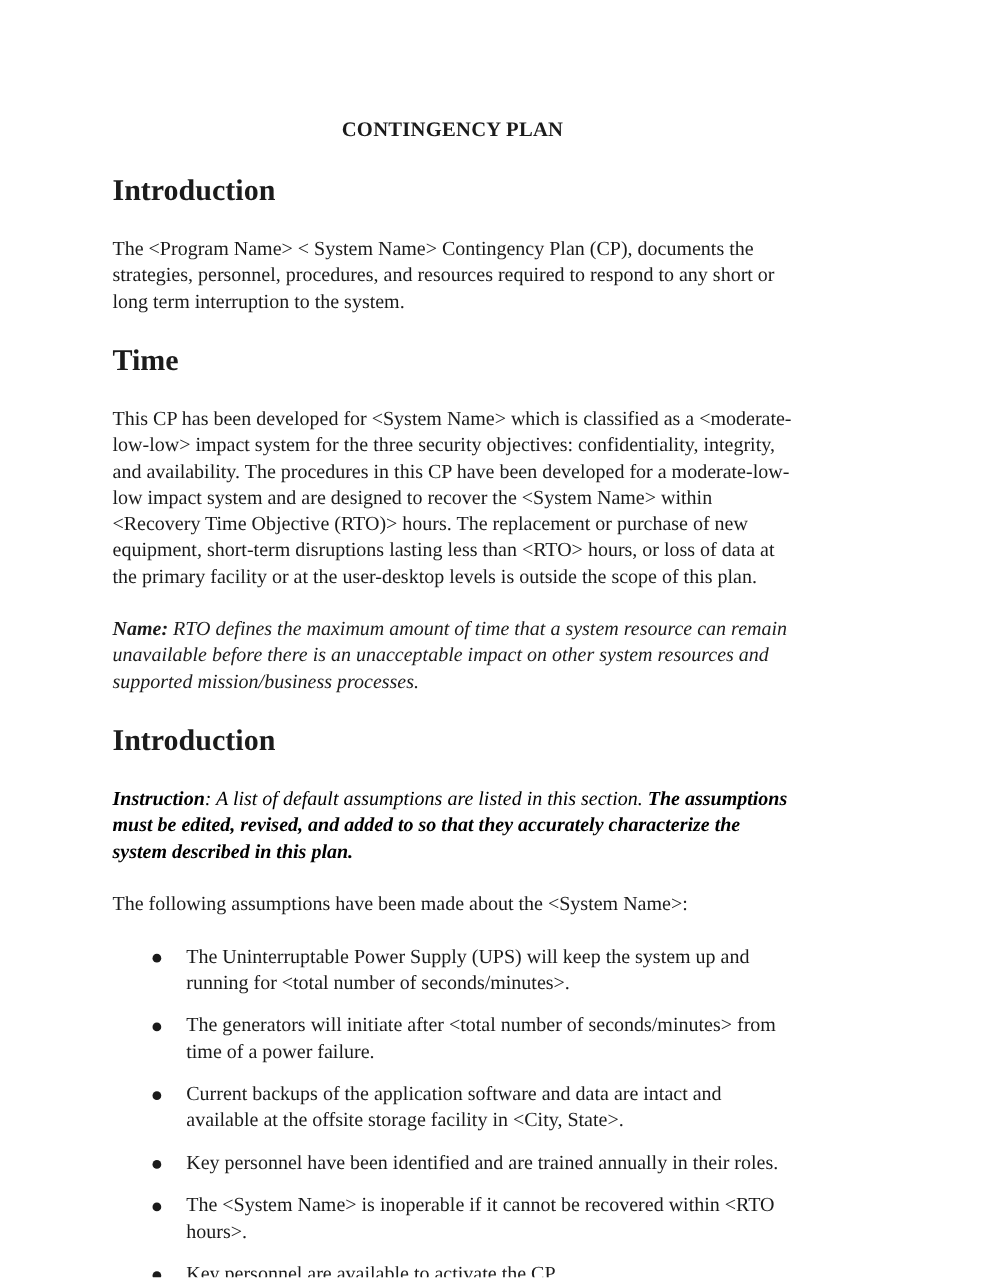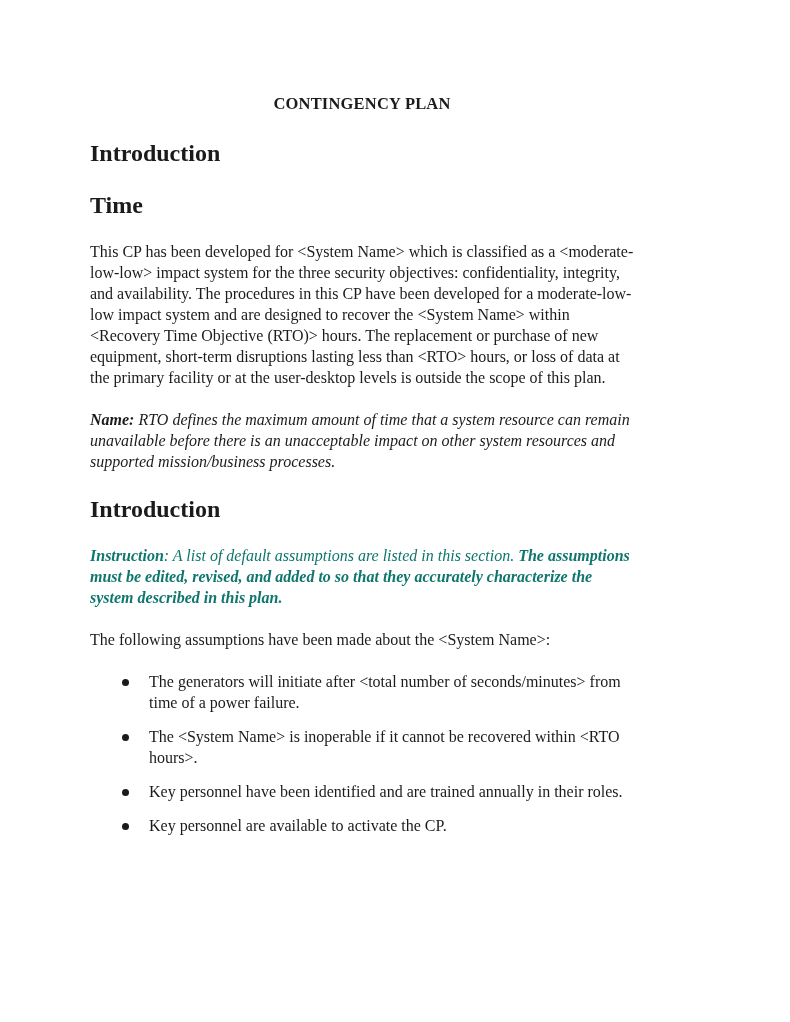--- a/index.html
+++ b/index.html
@@ -36,21 +36,21 @@
   }
   .note-para {
     font-style: italic;
     margin: 0 0 21px 0;
   }
   .note-label {
     font-weight: bold;
     font-style: italic;
   }
   .instruction-para {
-    color: #0f766e;
+    color: #000000;
     font-style: italic;
     margin: 0 0 21px 0;
   }
   .instruction-label {
     font-weight: bold;
   }
   .instruction-strong {
     font-weight: bold;
   }
   ul.assumption-list {
@@ -75,32 +75,35 @@
   }
 </style>
 </head>
 <body>
 
 <div class="page">
 
   <h1 class="doc-title">CONTINGENCY PLAN</h1>
 
   <h2 class="section-heading">Introduction</h2>
+  <p class="para">The &lt;Program Name&gt; &lt; System Name&gt; Contingency Plan (CP), documents the strategies, personnel, procedures, and resources required to respond to any short or long term interruption to the system.</p>
 
   <h2 class="section-heading">Time</h2>
   <p class="para">This CP has been developed for &lt;System Name&gt; which is classified as a &lt;moderate-low-low&gt; impact system for the three security objectives: confidentiality, integrity, and availability. The procedures in this CP have been developed for a moderate-low-low impact system and are designed to recover the &lt;System Name&gt; within &lt;Recovery Time Objective (RTO)&gt; hours. The replacement or purchase of new equipment, short-term disruptions lasting less than &lt;RTO&gt; hours, or loss of data at the primary facility or at the user-desktop levels is outside the scope of this plan.</p>
 
   <p class="note-para"><span class="note-label">Name:</span><span> RTO defines the maximum amount of time that a system resource can remain unavailable before there is an unacceptable impact on other system resources and supported mission/business processes.</span></p>
 
   <h2 class="section-heading">Introduction</h2>
 
   <p class="instruction-para"><span class="instruction-label">Instruction</span><span>: A list of default assumptions are listed in this section. </span><span class="instruction-strong">The assumptions must be edited, revised, and added to so that they accurately characterize the system described in this plan.</span></p>
 
   <p class="para">The following assumptions have been made about the &lt;System Name&gt;:</p>
 
   <ul class="assumption-list">
+    <li>The Uninterruptable Power Supply (UPS) will keep the system up and running for &lt;total number of seconds/minutes&gt;.</li>
     <li>The generators will initiate after &lt;total number of seconds/minutes&gt; from time of a power failure.</li>
+    <li>Current backups of the application software and data are intact and available at the offsite storage facility in &lt;City, State&gt;.</li>
+    <li>Key personnel have been identified and are trained annually in their roles.</li>
     <li>The &lt;System Name&gt; is inoperable if it cannot be recovered within &lt;RTO hours&gt;.</li>
-    <li>Key personnel have been identified and are trained annually in their roles.</li>
     <li>Key personnel are available to activate the CP.</li>
   </ul>
 
 </div>
 
 </body></html>

